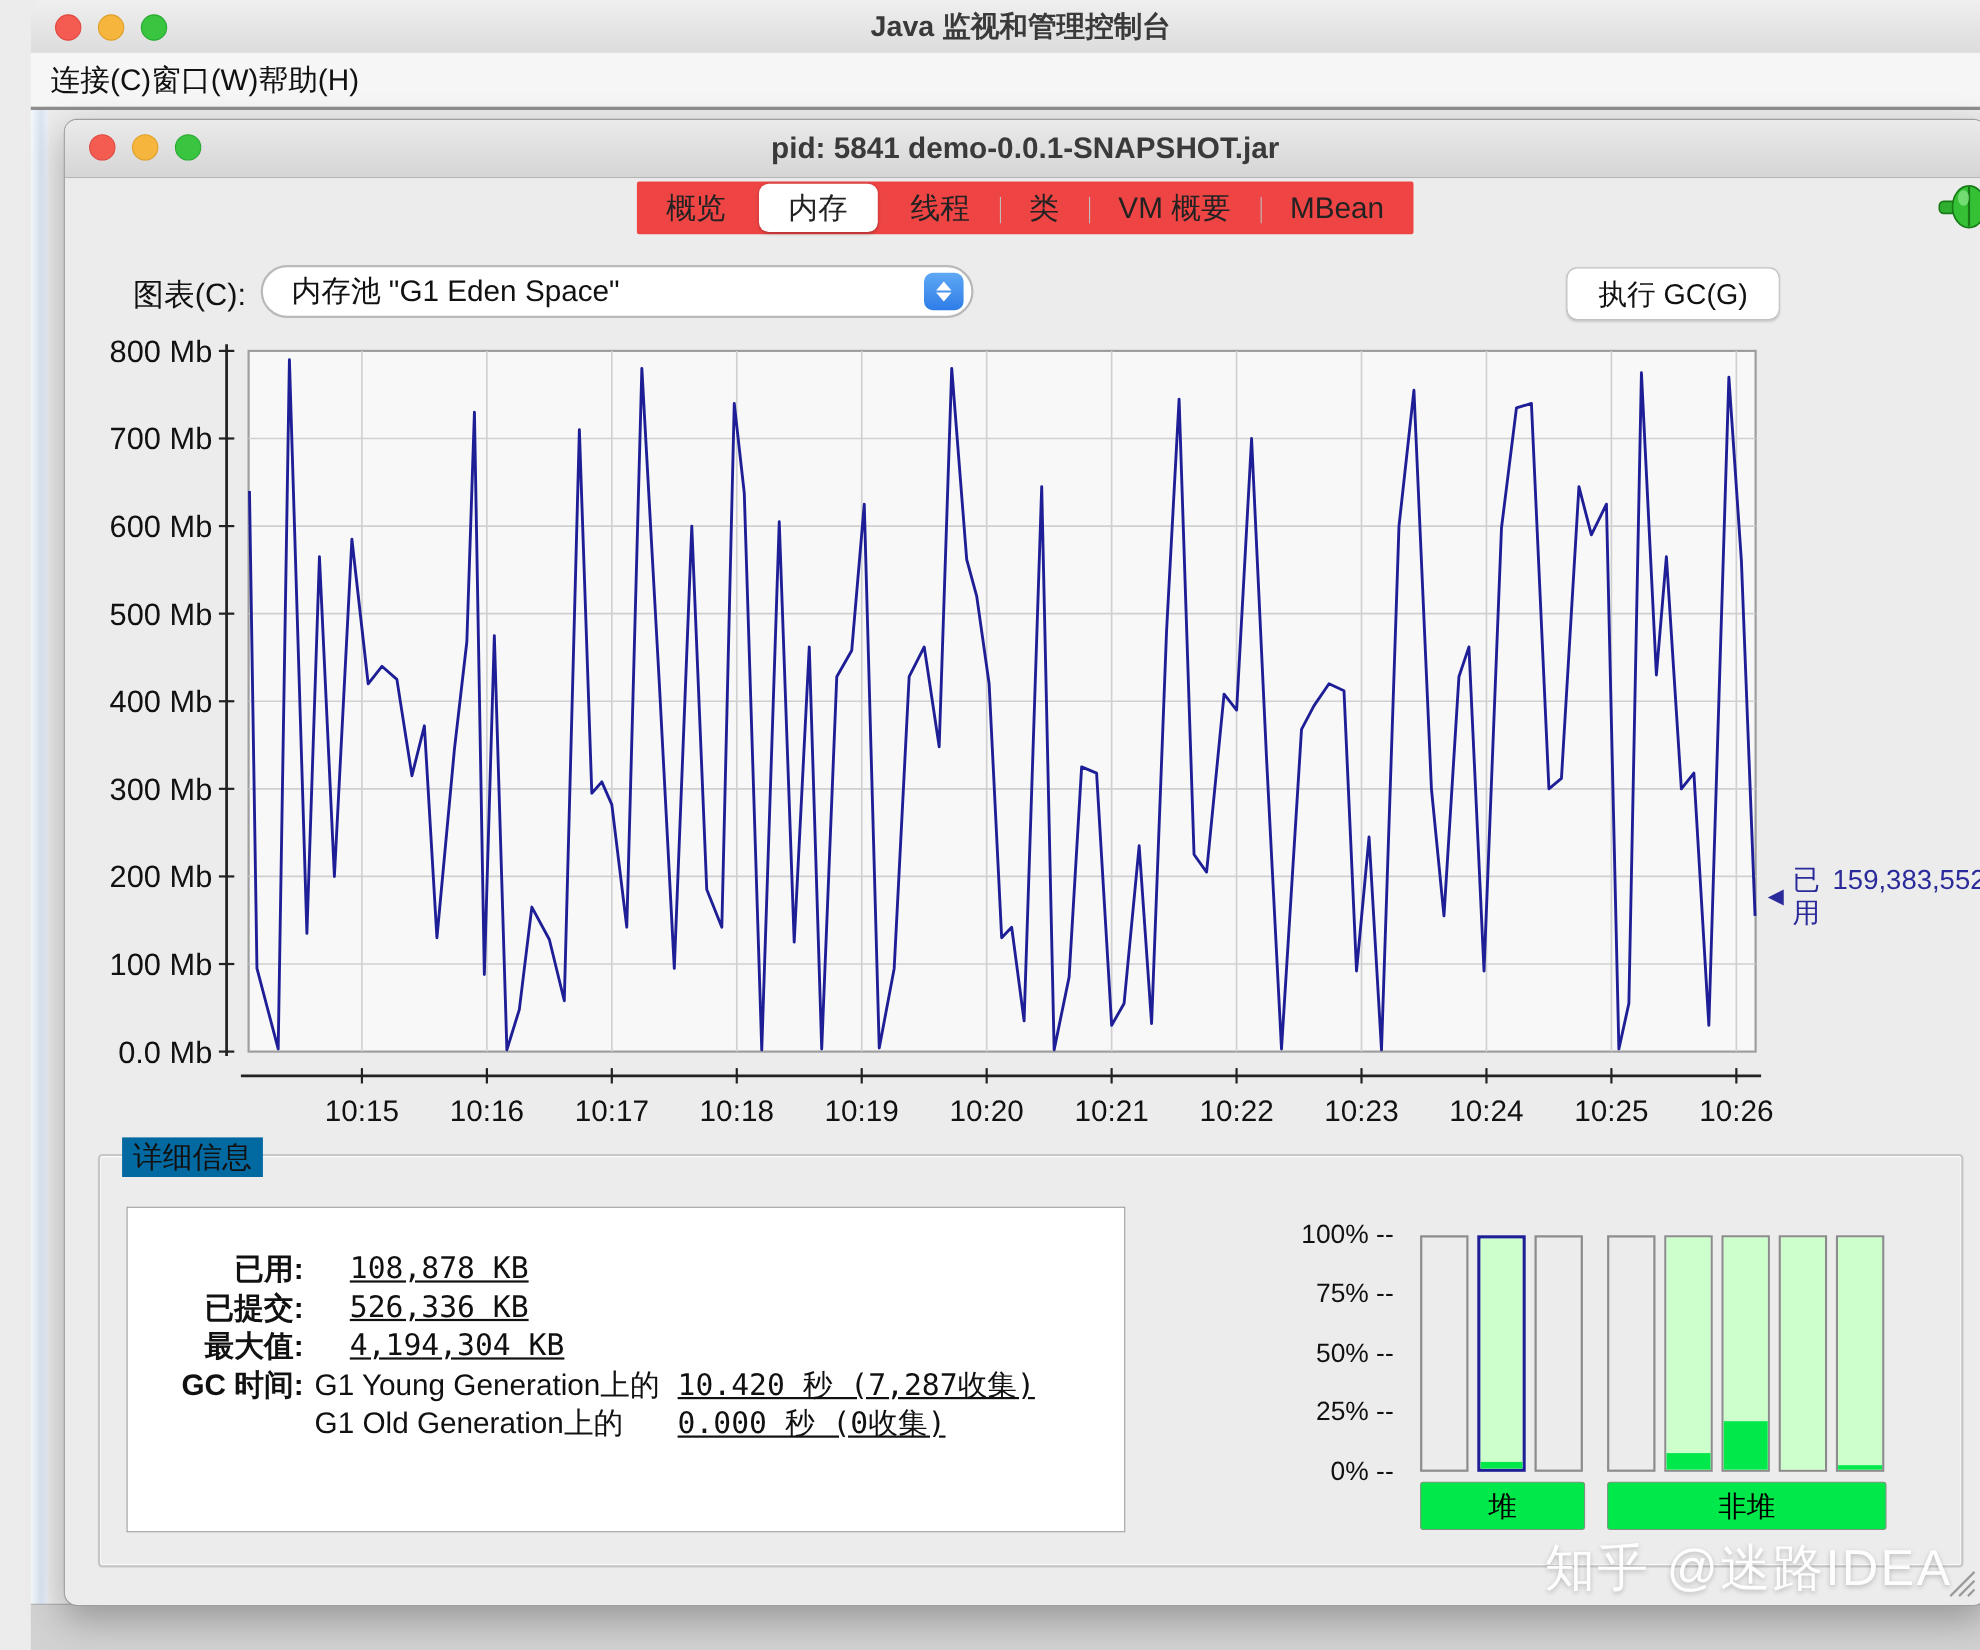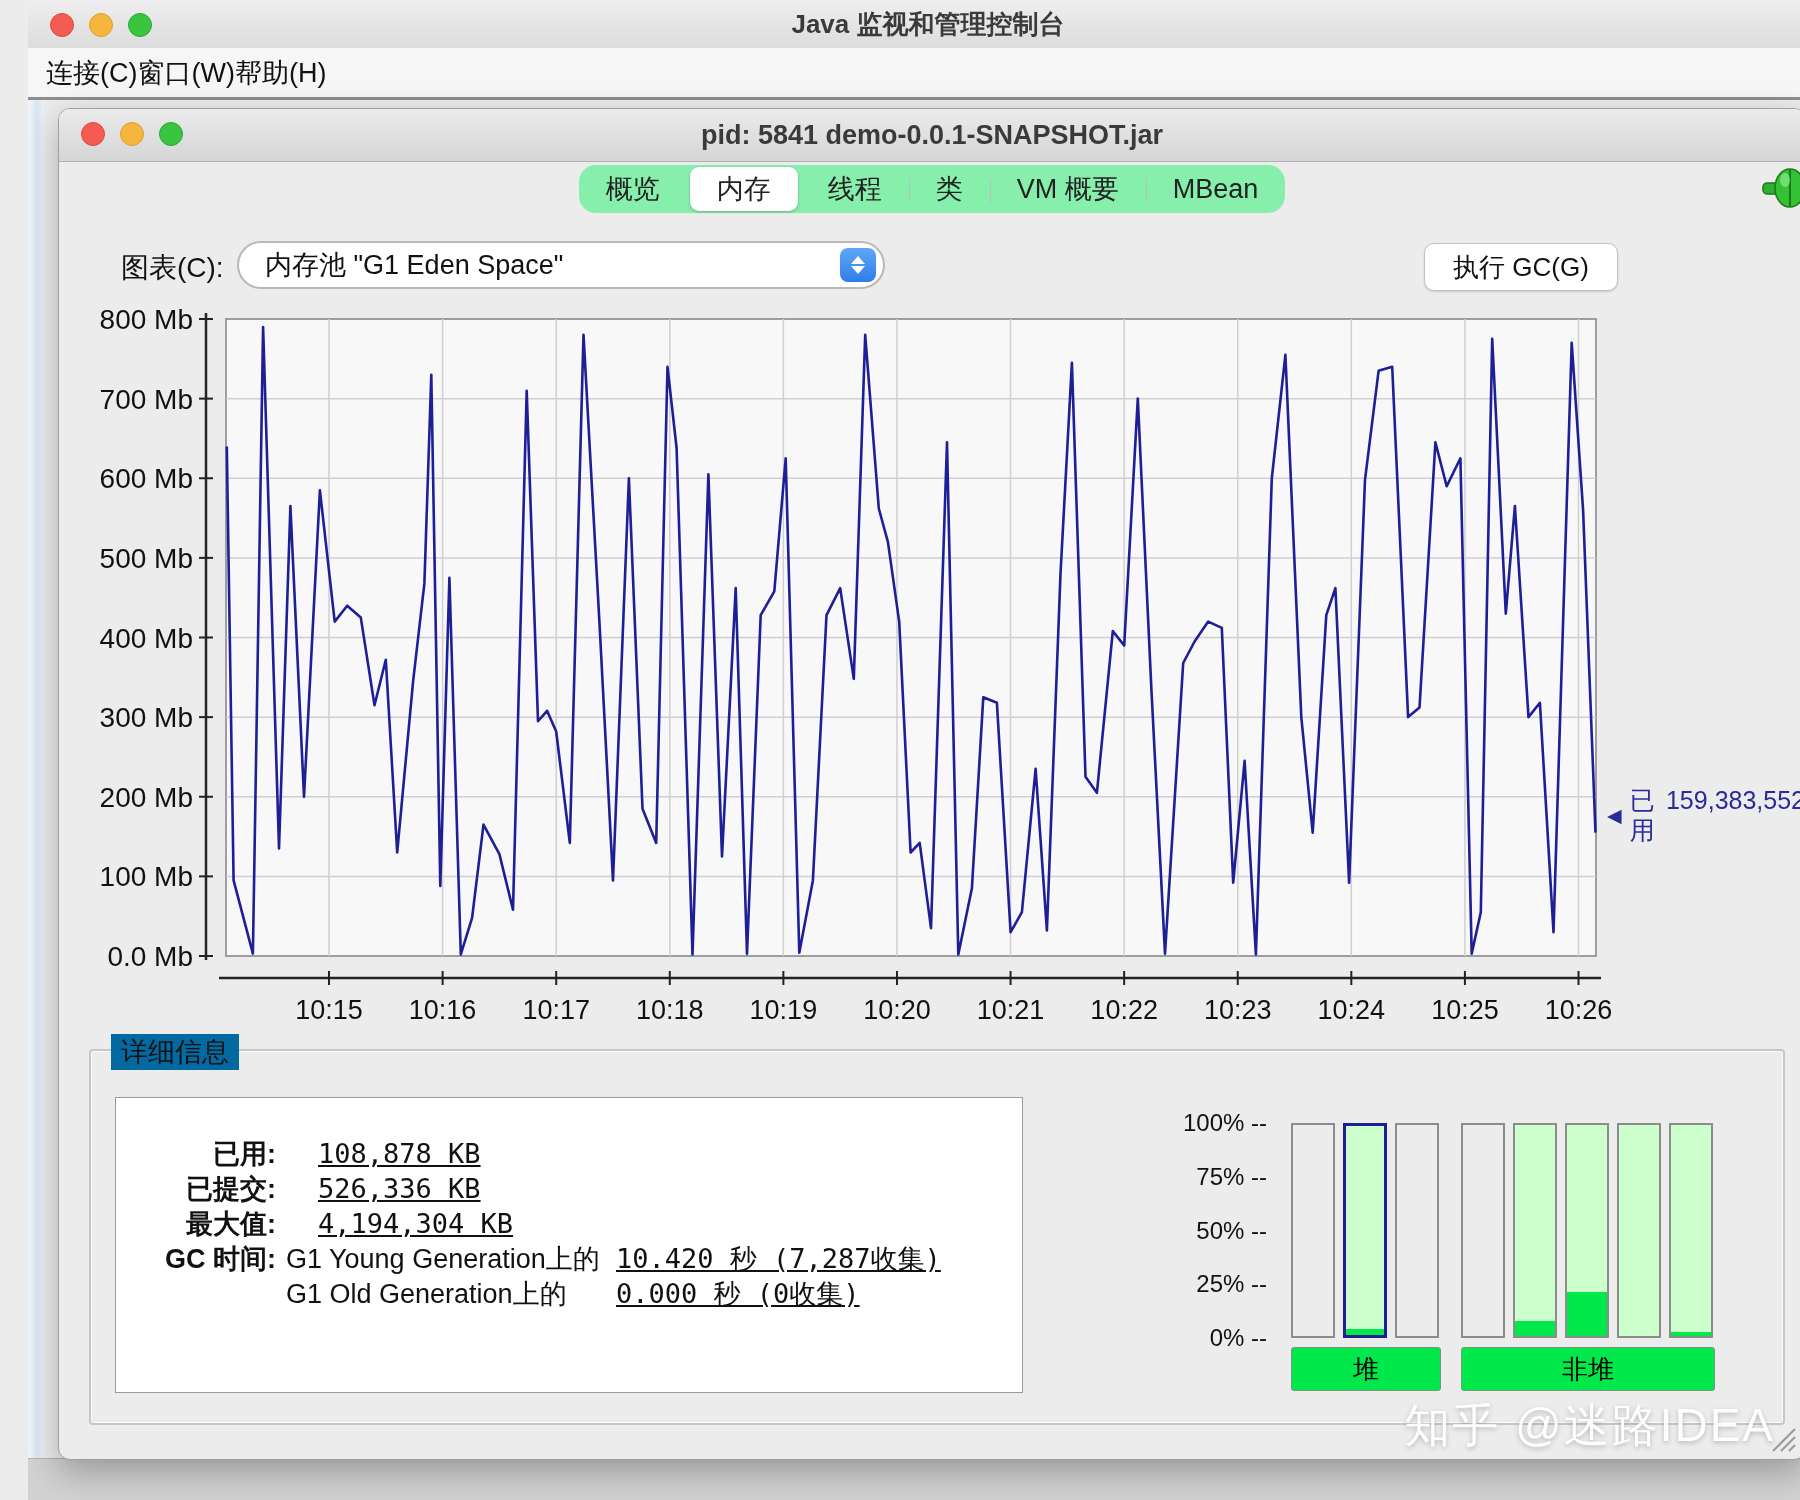--- a/index.html
+++ b/index.html
@@ -35,21 +35,21 @@
     border:1px solid #9f9f9f;border-radius:12px;
     box-shadow:0 12px 34px rgba(0,0,0,.28);}
   #win-titlebar{left:0;top:0;width:100%;height:52px;
     background:linear-gradient(#ebebeb,#d5d5d5);border-bottom:1px solid #b0b0b0;
     border-radius:11px 11px 0 0;}
   #win-title{width:100%;text-align:center;line-height:52px;font-weight:bold;
     font-size:27px;color:#3a3a3a;}
 
   
   #tabbar{left:0;top:56px;width:100%;height:52px;display:flex;justify-content:center;}
-  #seg{display:flex;align-items:stretch;background:#86efac;border-radius:17px;
+  #seg{display:flex;align-items:stretch;background:#ef4444;border-radius:2px;
     height:48px;}
   .tab{display:flex;align-items:center;padding:0 27px;font-size:27px;color:#222;
     position:relative;border-radius:9px;margin:2px 0;}
   .tab.selected{background:#ffffff;box-shadow:0 1px 3px rgba(0,0,0,.25);margin:2px 3px;}
   .tab .sep{position:absolute;left:0;top:12px;height:24px;width:1px;background:#bdbdbd;}
 
   
   #plug{left:1702px;top:58px;width:62px;height:42px;}
 
   

